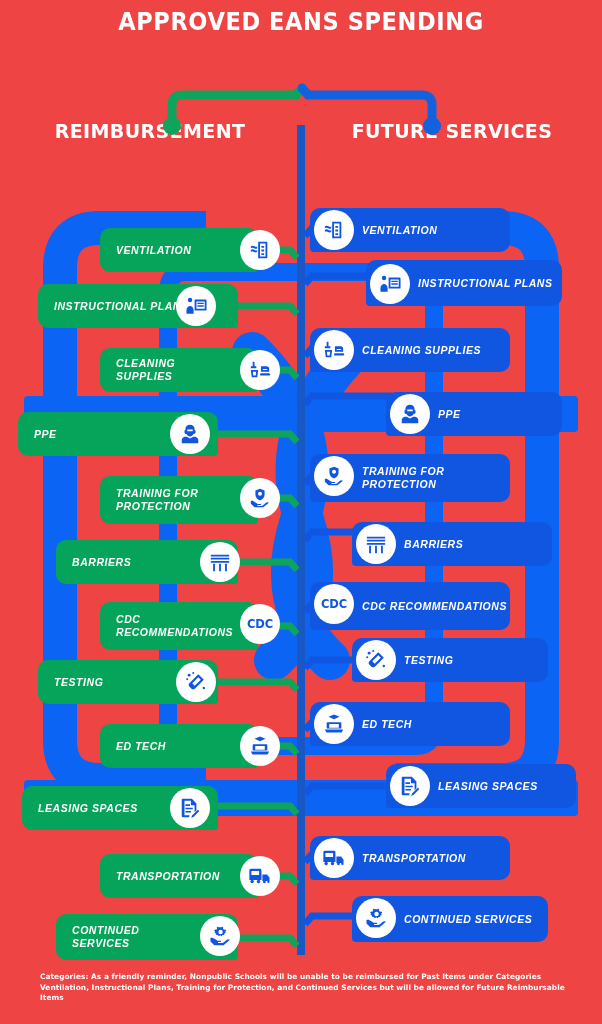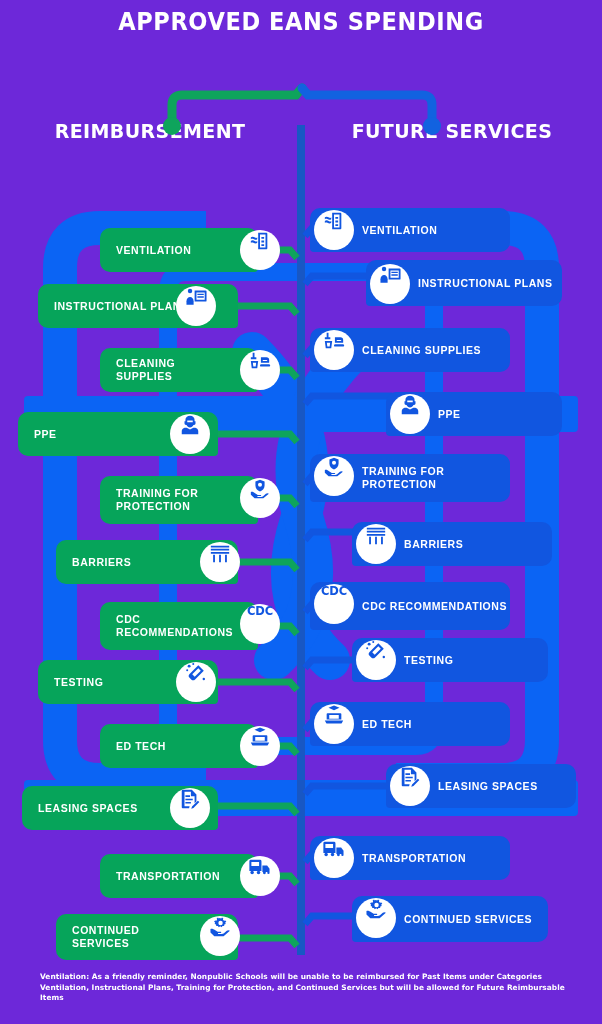--- a/index.html
+++ b/index.html
@@ -1,21 +1,21 @@
 <!DOCTYPE html>
 <html><head>
 <meta charset="utf-8">
 <style>
   html,body{margin:0;padding:0;background:#000;}
   body{
     width:602px;height:1024px;overflow:hidden;position:relative;
     font-family:"Liberation Sans","DejaVu Sans",sans-serif;
     -webkit-font-smoothing:antialiased;
   }
-  #stage{position:absolute;inset:0;width:602px;height:1024px;background:#6d28d9;}
+  #stage{position:absolute;inset:0;width:602px;height:1024px;background:#ef4444;}
 
   
   .title{
     position:absolute;left:0;right:0;top:8px;
     text-align:center;color:#fff;
     font-size:25px;font-weight:900;letter-spacing:.6px;line-height:1.12;
     text-transform:uppercase;
     font-family:"DejaVu Sans","Liberation Sans",sans-serif;
     font-stretch:condensed;
   }
@@ -32,29 +32,30 @@
   svg.back{z-index:1;}
   svg.spine{z-index:3;}
 
   
   .pill{
     position:absolute;display:flex;align-items:center;
     border-radius:10px 10px 10px 10px;
     color:#fff;font-weight:700;font-size:10.5px;letter-spacing:.55px;
     line-height:1.22;text-transform:uppercase;z-index:5;
     box-sizing:border-box;
+    font-style:italic;
   }
   .pill.l{ background:#06a45a; justify-content:flex-start; padding-left:16px; border-radius:10px 10px 4px 10px;}
   .pill.r{ background:#1156e0; justify-content:flex-start; padding-left:52px; border-radius:10px 10px 10px 4px;}
   .pill.l .ptxt{padding-right:46px;}
 
   
   .badge{
     position:absolute;width:40px;height:40px;border-radius:50%;
-    background:#fff;z-index:7;display:flex;align-items:flex-start;justify-content:center;
+    background:#fff;z-index:7;display:flex;align-items:center;justify-content:center;
     box-shadow:0 0 0 0 rgba(0,0,0,0);
   }
   .badge svg{display:block;}
   .badge .cdc{
     font-family:"DejaVu Sans","Liberation Sans",sans-serif;
     font-weight:900;font-size:11.5px;color:#1156e0;letter-spacing:-.2px;
   }
 
   
   .disclaimer{
@@ -385,16 +386,16 @@
       </svg>
   </div>
   <div class="badge" style="left:356px;top:898px;">
     <svg width="22" height="22" viewBox="0 0 24 24" fill="#1156e0">
         <path d="M11.6 2.2l1.7.5.9-1.2 1.4 1.1-.4 1.4 1.2 1.2 1.4-.4 1.1 1.4-1.2.9.5 1.7-1.5.5-.2 1.7-1.8-.2-1 1.4-1.5-1-1.5 1-1-1.4-1.8.2-.2-1.7-1.5-.5.5-1.7-1.2-.9 1.1-1.4 1.4.4L8.8 4 8.4 2.6 9.8 1.5l.9 1.2 .9-.5zM12.6 5.3a2.4 2.4 0 100 4.8 2.4 2.4 0 000-4.8z"></path>
         <path d="M1.6 14.2c1.6-.9 3.4.2 4.8 1.1l3.1 2h3.3c.8 0 .8 1.2 0 1.2H9.9v1.2h4c1 0 1.7-.3 2.4-.9l3.1-2.7c1-.9 2.5-.9 3.4 0L15.9 22H5.8l-4.2-3.9v-3.9z"></path>
       </svg>
   </div>
 
   <div class="disclaimer">
-    <span>Ventilation:</span><span> As a friendly reminder, Nonpublic Schools will be unable to be reimbursed for Past Items under Categories Ventilation, Instructional Plans, Training for Protection, and Continued Services but will be allowed for Future Reimbursable Items</span>
+    <span>Categories:</span><span> As a friendly reminder, Nonpublic Schools will be unable to be reimbursed for Past Items under Categories Ventilation, Instructional Plans, Training for Protection, and Continued Services but will be allowed for Future Reimbursable Items</span>
   </div>
 
 </div>
 
 </body></html>

